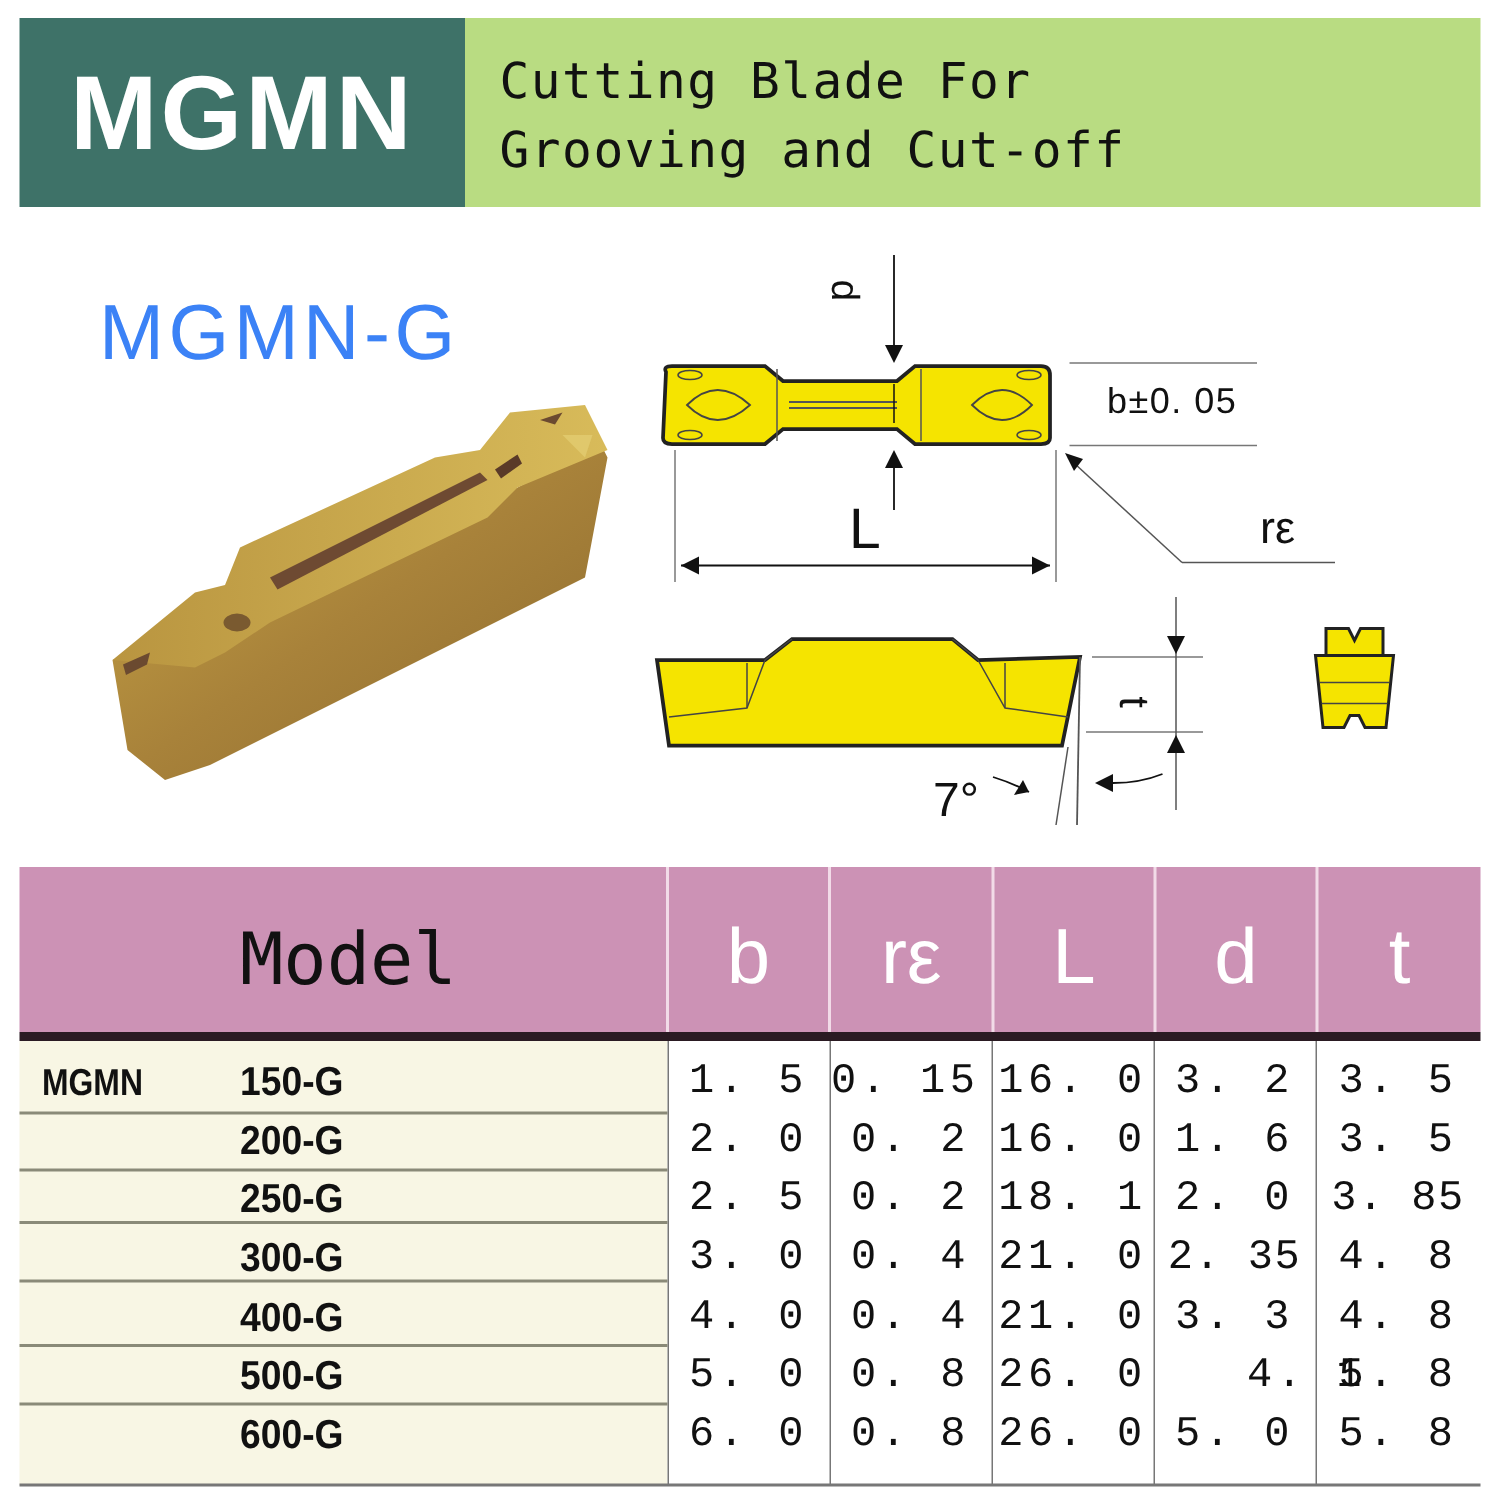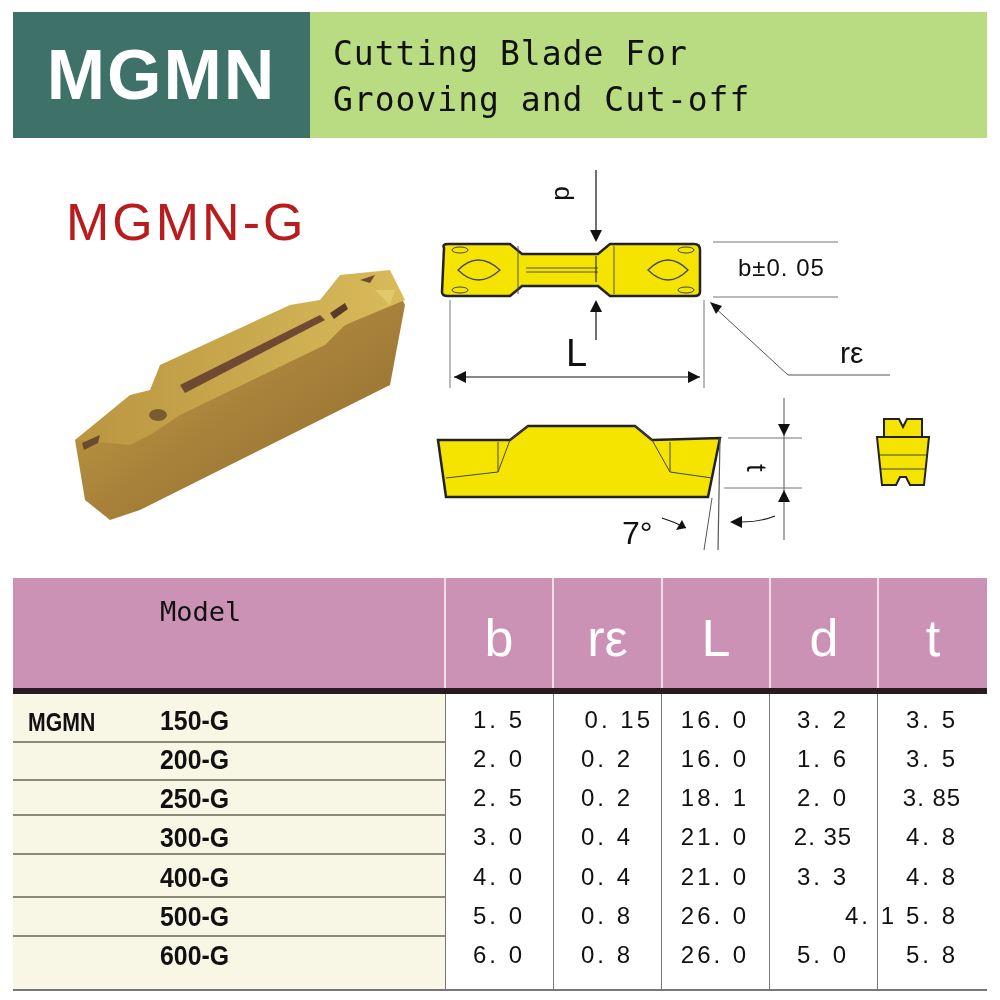--- a/index.html
+++ b/index.html
@@ -6,41 +6,41 @@
   body { width:1000px; height:1000px; background:#ffffff; position:relative; overflow:hidden; font-family:"DejaVu Sans", sans-serif; }
   .abs { position:absolute; }
 
   
   .hdr-left { left:13px; top:12px; width:297px; height:126px; background:#3e7268; color:#fff;
     display:flex; align-items:center; justify-content:center; font-family:"Liberation Sans", sans-serif;
     font-weight:bold; font-size:70px; letter-spacing:2px; }
   .hdr-right { left:310px; top:12px; width:677px; height:126px; background:#b9dc82; }
   .hdr-line { left:333px; font-family:"DejaVu Sans Mono", monospace; font-size:33px; color:#111; letter-spacing:1px; white-space:nowrap; }
 
-  .variant-title { left:66px; top:192px; font-family:"Liberation Sans", sans-serif; font-size:52px; color:#b91c1c; letter-spacing:3px; }
+  .variant-title { left:66px; top:192px; font-family:"Liberation Sans", sans-serif; font-size:52px; color:#3b82f6; letter-spacing:3px; }
 
   .dim-label { font-family:"Liberation Sans", sans-serif; color:#111; }
 
   
   .thead { left:13px; top:578px; width:974px; height:110px; background:#cc92b5; }
   .thead-sep { top:578px; width:2px; height:110px; background:#f2dbe8; }
-  .thead-model { left:160px; top:596px; font-family:"DejaVu Sans Mono", monospace; font-size:27px; color:#111; }
+  .thead-model { left:160px; top:612px; font-family:"DejaVu Sans Mono", monospace; font-size:48px; color:#111; }
   .thead-cell { top:598px; height:80px; display:flex; align-items:center; justify-content:center;
     font-family:"Liberation Sans", sans-serif; font-size:52px; color:#fff; }
   .thead-bar { left:13px; top:688px; width:974px; height:6px; background:#2a1a22; }
 
   .tbody-model { left:13px; top:694px; width:432px; height:296px; background:#f8f6e4; }
   .tbody-data { left:445px; top:694px; width:542px; height:296px; background:#ffffff; }
   .col-line { top:694px; width:1px; height:296px; background:#777; }
   .row-line { left:13px; width:432px; height:2px; background:#8a8a78; }
   .bottom-line { left:13px; top:989px; width:974px; height:2px; background:#777; }
 
   .series { left:28px; font-family:"Liberation Sans", sans-serif; font-weight:bold; font-size:25px; color:#111; transform:scaleX(0.85); transform-origin:left; }
   .model-cell { left:160px; width:120px; font-family:"Liberation Sans", sans-serif; font-weight:bold; font-size:27px; color:#111; transform:scaleX(0.92); transform-origin:left; }
-  .val { width:108px; text-align:center; font-family:Liberation Sans, sans-serif; font-size:24px; color:#111; letter-spacing:3px; }
+  .val { width:108px; text-align:center; font-family:Liberation Mono, monospace; font-size:28px; color:#111; letter-spacing:3px; }
 </style>
 </head>
 <body>
 
 <div class="abs hdr-left">MGMN</div>
 <div class="abs hdr-right"></div>
 <div class="abs hdr-line" style="top:34px;">Cutting Blade For</div>
 <div class="abs hdr-line" style="top:80px;">Grooving and Cut-off</div>
 
 <div class="abs variant-title">MGMN-G</div>

